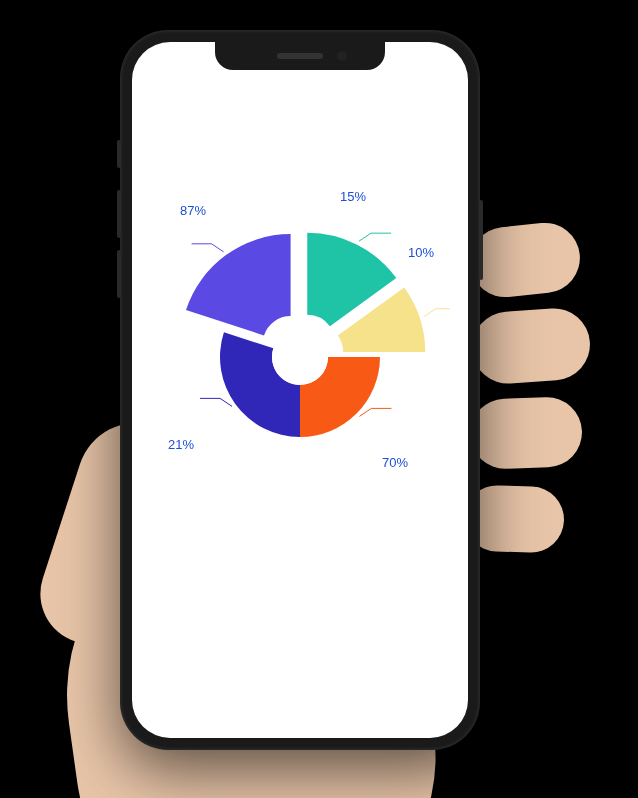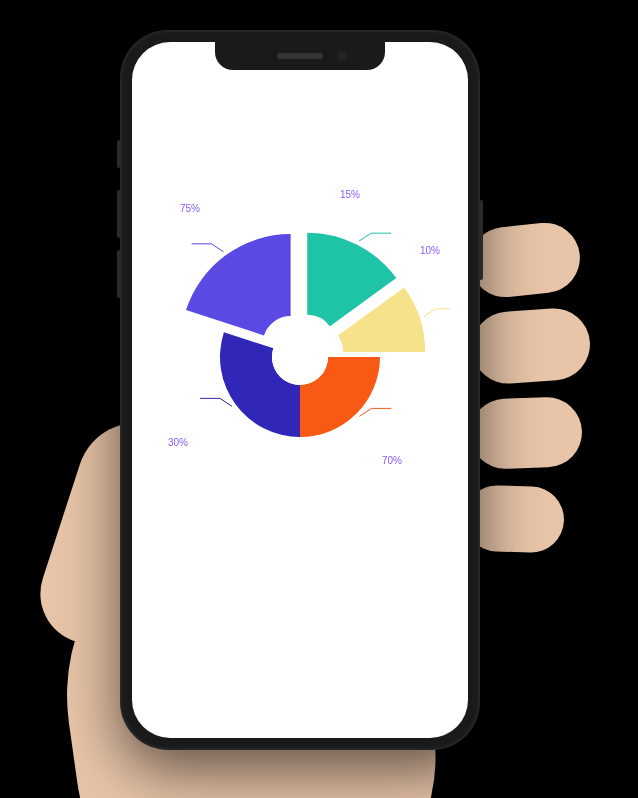--- a/index.html
+++ b/index.html
@@ -90,22 +90,22 @@
       position: absolute;
       top: 155px;
       left: 50%;
       transform: translateX(-50%);
       width: 300px;
       height: 300px;
     }
 
     .chart-label {
       position: absolute;
-      font-size: 10px;
-      color: #8b5cf6;
+      font-size: 13px;
+      color: #1d4ed8;
       white-space: nowrap;
     }
     .leader {
       position: absolute;
       stroke-width: 1;
       fill: none;
     }
 
     
     .skin {
@@ -154,19 +154,19 @@
       
       <svg class="leader" width="300" height="300" viewBox="0 0 300 300" style="position:absolute;left:0;top:0;pointer-events:none" id="leader-svg">
           <polyline points="209.01876496614108,44.16915185551218 221.01876496614108,36.16915185551218 241.01876496614108,36.16915185551218" stroke="#1fc3a6" fill="none" stroke-width="1"></polyline>
           <polyline points="273.63734711837,119.82779073125685 285.63734711837,111.82779073125685 305.63734711837,111.82779073125685" stroke="#f5e28a" fill="none" stroke-width="1"></polyline>
           <polyline points="209.39696961967,219.39696961967 221.39696961967,211.39696961967 241.39696961967,211.39696961967" stroke="#f85a16" fill="none" stroke-width="1"></polyline>
           <polyline points="82.04257247250442,209.37396119256775 70.04257247250442,201.37396119256775 50.04257247250442,201.37396119256775" stroke="#3026b8" fill="none" stroke-width="1"></polyline>
           <polyline points="73.58791720197847,54.827790731256854 61.58791720197847,46.827790731256854 41.58791720197847,46.827790731256854" stroke="#5a4ae3" fill="none" stroke-width="1"></polyline>
         </svg>
 
       <div class="chart-label" id="lbl-0" style="left:190px; top:-8px;">15%</div>
-      <div class="chart-label" id="lbl-1" style="left:270px; top:48px;">10%</div>
+      <div class="chart-label" id="lbl-1" style="left:258px; top:48px;">10%</div>
       <div class="chart-label" id="lbl-2" style="left:232px; top:258px;">70%</div>
-      <div class="chart-label" id="lbl-3" style="left:18px; top:240px;">30%</div>
-      <div class="chart-label" id="lbl-4" style="left:30px; top:6px;">75%</div>
+      <div class="chart-label" id="lbl-3" style="left:18px; top:240px;">21%</div>
+      <div class="chart-label" id="lbl-4" style="left:30px; top:6px;">87%</div>
     </div>
   </div>
 </div>
 
 </body></html>

